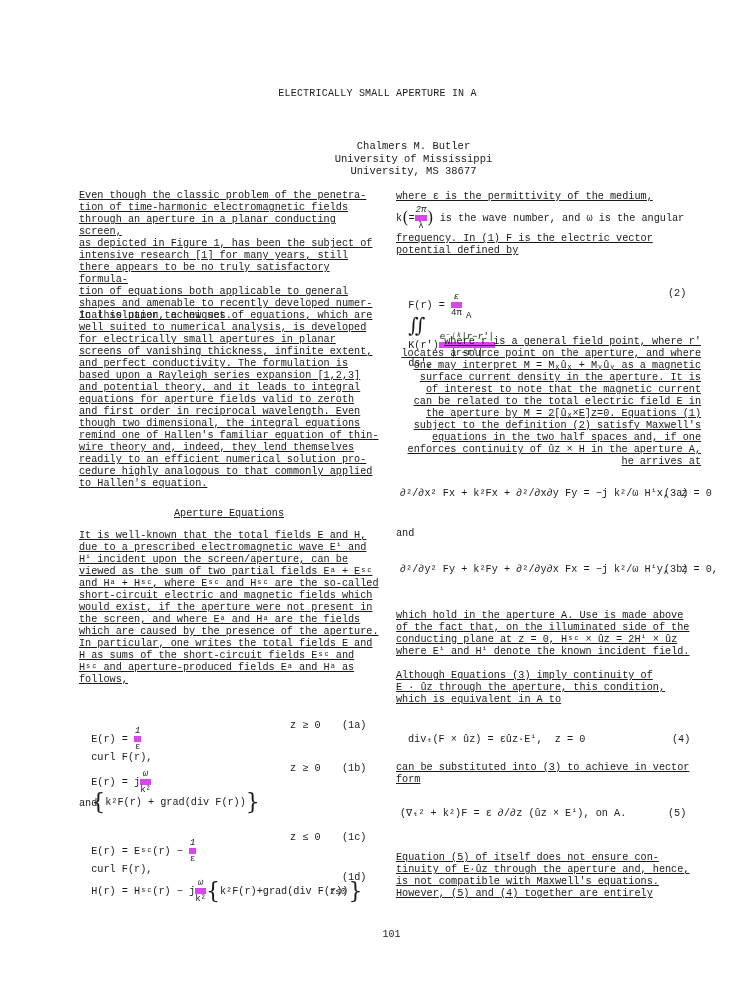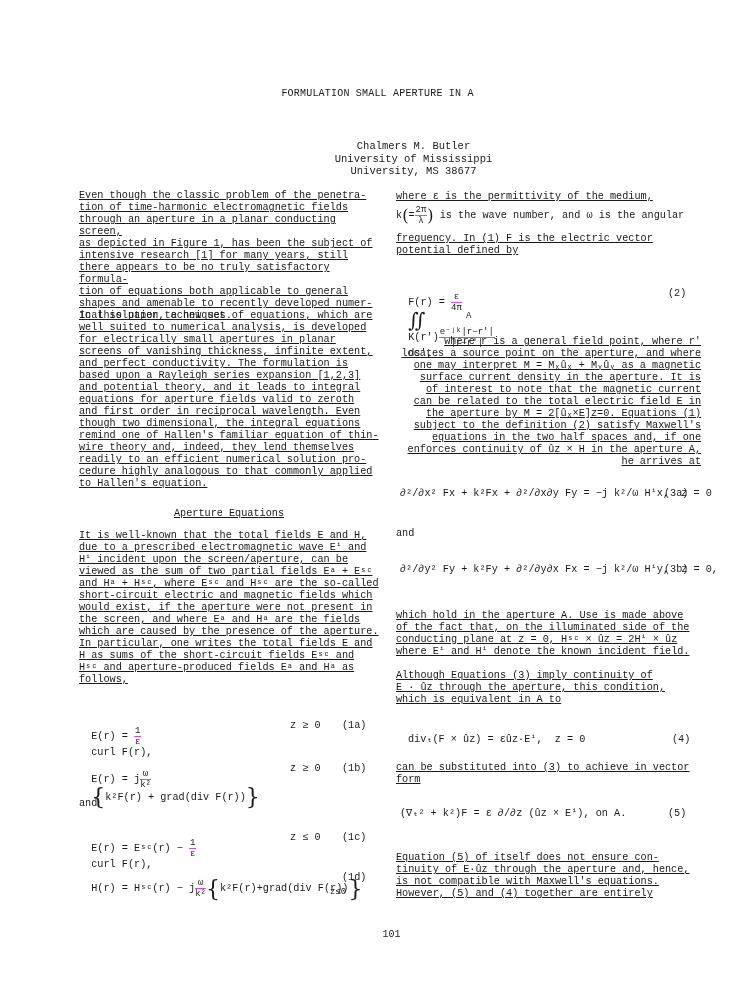--- a/index.html
+++ b/index.html
@@ -12,29 +12,29 @@
   .title-line { display: block; font-size: 10px; line-height: 12px; letter-spacing: 0.2px; }
   .author-block { position: absolute; left: 0; width: 755px; top: 140px; text-align: center; padding-left: 36px; }
   .author-line { display: block; font-size: 10.5px; line-height: 12.5px; }
   .para { margin: 0; white-space: pre-line; text-decoration: underline; }
   .abs { position: absolute; }
   .heading { text-decoration: underline; text-align: center; }
   .eq { position: absolute; white-space: pre; font-size: 10.2px; }
   .eq-num { position: absolute; white-space: pre; font-size: 10.2px; }
   .page-number { position: absolute; top: 929px; left: 14px; width: 755px; text-align: center; font-size: 10px; }
   .frac { display: inline-block; vertical-align: middle; text-align: center; font-size: 9px; line-height: 10px; }
-  .frac .num { display: block; border-bottom: 1px solid #d946ef; padding: 0 1px; }
+  .frac .num { display: block; border-bottom: 6px solid #d946ef; padding: 0 1px; font-style: italic; }
   .frac .den { display: block; }
   .brace { font-family: "DejaVu Serif", serif; font-size: 22px; vertical-align: middle; line-height: 14px; }
 </style>
 </head>
 <body>
 
 <div class="title-block">
-  <span class="title-line">FORMULATION SMALL APERTURE IN A</span>
+  <span class="title-line">ELECTRICALLY SMALL APERTURE IN A</span>
 </div>
 
 <div class="author-block">
   <span class="author-line">Chalmers M. Butler</span>
   <span class="author-line">University of Mississippi</span>
   <span class="author-line">University, MS 38677</span>
 </div>
 
 <p class="para abs" style="left:79px; top:190px; width:305px;">Even though the classic problem of the penetra-
 tion of time-harmonic electromagnetic fields

